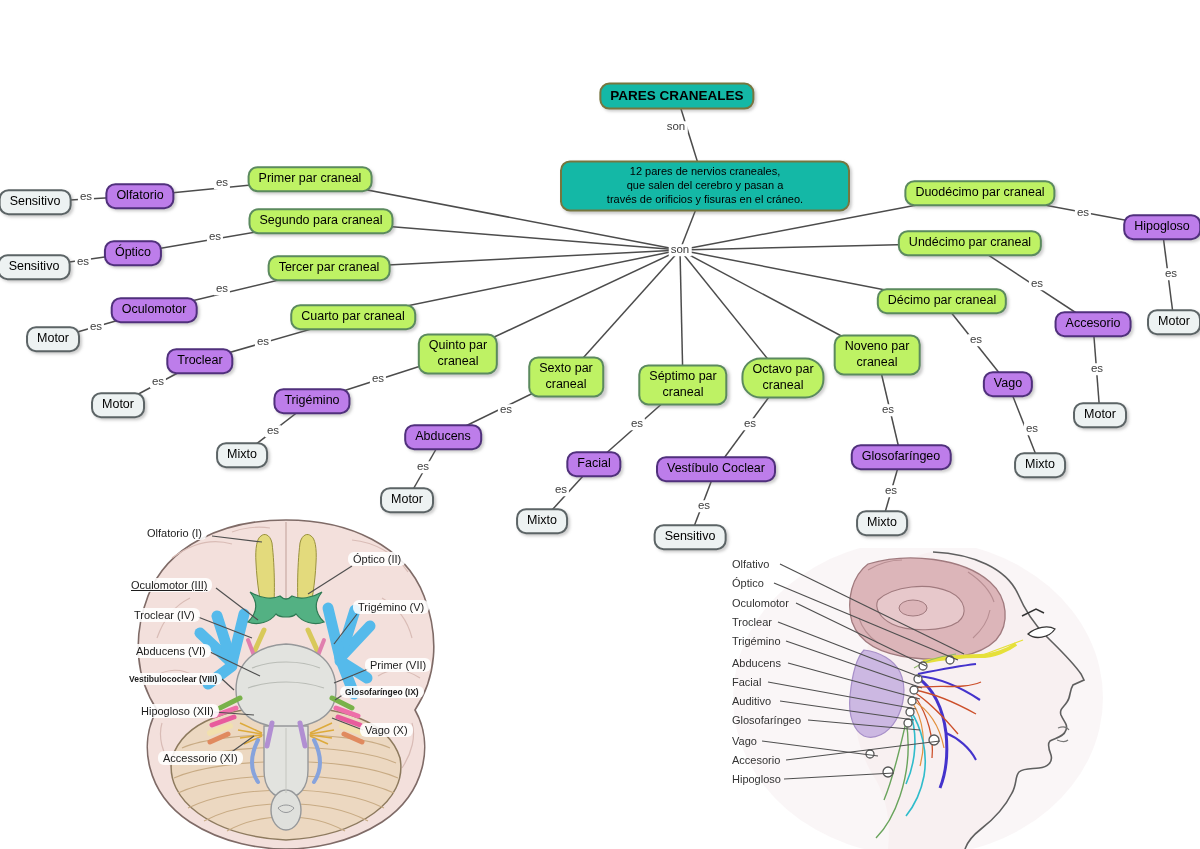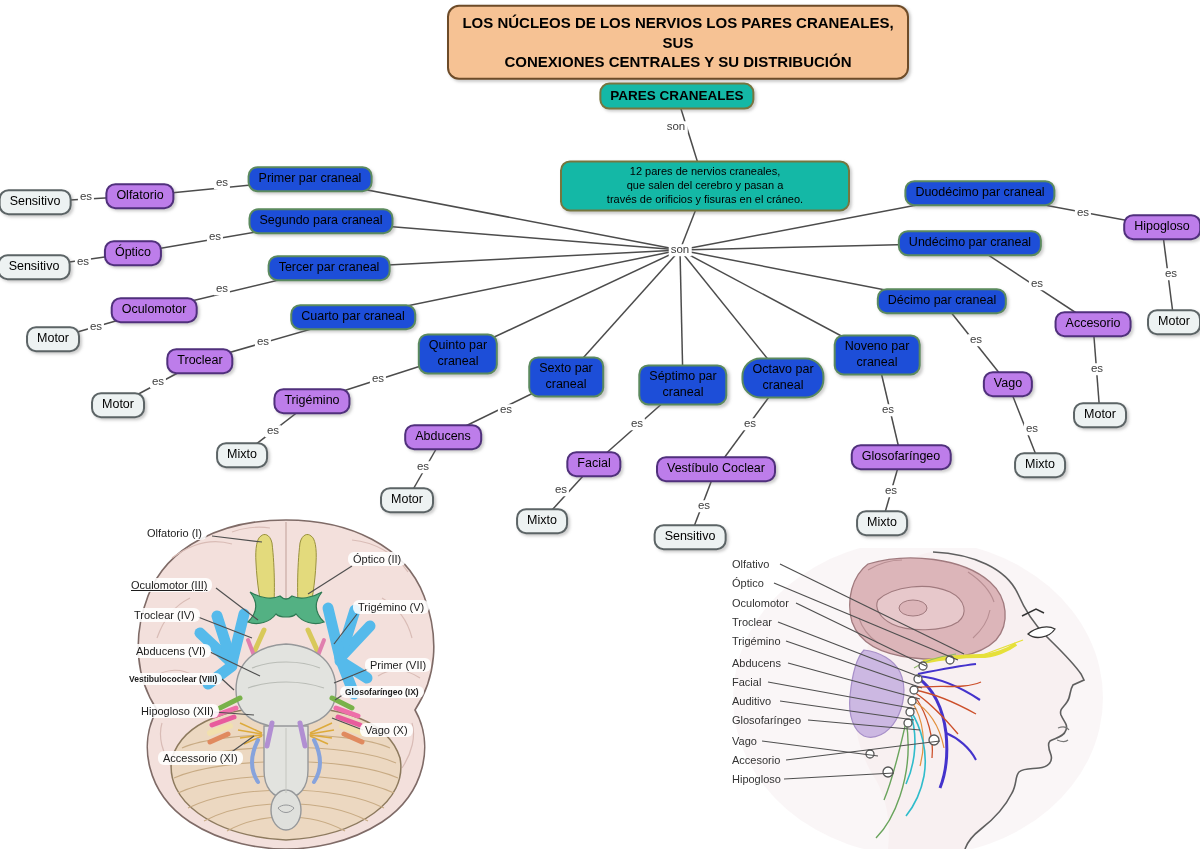--- a/index.html
+++ b/index.html
@@ -4,21 +4,21 @@
 <style>
   html,body{margin:0;padding:0;background:#fff;}
   #screen{position:relative;width:1200px;height:849px;overflow:hidden;background:#fff;
           font-family:"Liberation Sans",sans-serif;}
   #edges-svg{position:absolute;left:0;top:0;z-index:1;}
   #edges-svg line{stroke:#4c4c4c;stroke-width:1.5;}
   #nodes-layer{position:absolute;left:0;top:0;width:100%;height:100%;z-index:2;pointer-events:none;}
   .node{position:absolute;transform:translate(-50%,-50%);background:#fff;border:2px solid #555;
         border-radius:10px;padding:3px 9px;font-size:12.5px;line-height:1.25;text-align:center;
         white-space:pre-line;color:#000;box-shadow:2px 2px 3px rgba(110,110,110,.35);z-index:3;}
-  .green{background:#1d4ed8;border-color:#5b8a5e;}
+  .green{background:#bef264;border-color:#5b8a5e;}
   .purple{background:#bd7dea;border-color:#50307c;}
   .gray{background:#edf2f2;border-color:#5c6466;}
   .yellow{background:#14b8a6;border-color:#76763f;}
   .orange{background:#f6c294;border-color:#6d4b28;}
   .title{font-weight:bold;font-size:15px;border-radius:12px;padding:6px 12px;line-height:1.3;}
   .root{font-weight:bold;font-size:13.5px;}
   .desc{font-size:11px;}
   .cword{position:absolute;transform:translate(-50%,-50%);font-size:11.5px;color:#3d3d3d;
          background:#fff;padding:0 2px;line-height:1;z-index:2;}
   .fig{position:absolute;z-index:4;}
@@ -140,22 +140,20 @@
       <div class="node gray" style="left: 407px; top: 500px;">Motor</div>
       <div class="node gray" style="left: 542px; top: 521px;">Mixto</div>
       <div class="node gray" style="left: 690px; top: 537px;">Sensitivo</div>
       <div class="node gray" style="left: 882px; top: 523px;">Mixto</div>
       <div class="node gray" style="left: 1040px; top: 465px;">Mixto</div>
       <div class="node gray" style="left: 1100px; top: 415px;">Motor</div>
       <div class="node gray" style="left: 1174px; top: 322px;">Motor</div>
       <span class="cword" style="left: 680px; top: 250px;">son</span>
     </div>
 
-  <div class="node orange title" style="left:678px;top:42px;width:434px">LOS NÚCLEOS DE LOS NERVIOS LOS PARES CRANEALES, SUS
-CONEXIONES CENTRALES Y SU DISTRIBUCIÓN</div>
 
   <div id="brain-fig" class="fig" style="left:112px;top:518px;width:348px;height:331px">
     <svg class="art" width="348" height="331" viewBox="0 0 348 331">
       <g>
         <path d="M174,2 C110,2 55,28 36,78 C20,120 24,160 45,192 C26,225 34,275 78,304 C112,326 150,331 174,331 C198,331 236,326 270,304 C314,275 322,225 303,192 C324,160 328,120 312,78 C293,28 238,2 174,2 Z" fill="#f3e0dc" stroke="#7f6b67" stroke-width="1.6"></path>
         <path d="M174,4 L174,92" stroke="#c9a9a3" stroke-width="1.2" fill="none"></path>
         <g stroke="#d9bcb6" stroke-width="1.2" fill="none">
           <path d="M60,40 C80,25 100,20 120,26"></path>
             <path d="M240,22 C262,24 284,36 296,54"></path>
           <path d="M45,120 C52,100 62,88 78,80"></path>

